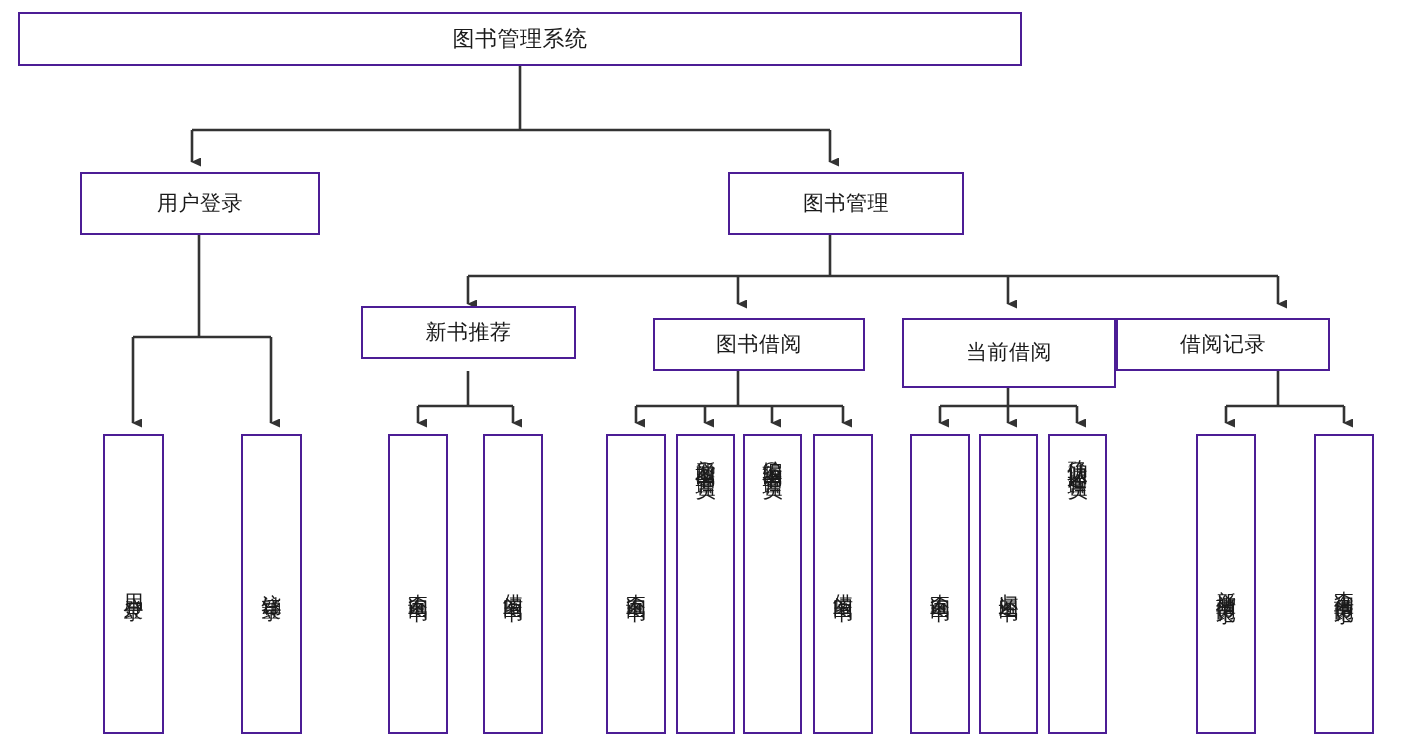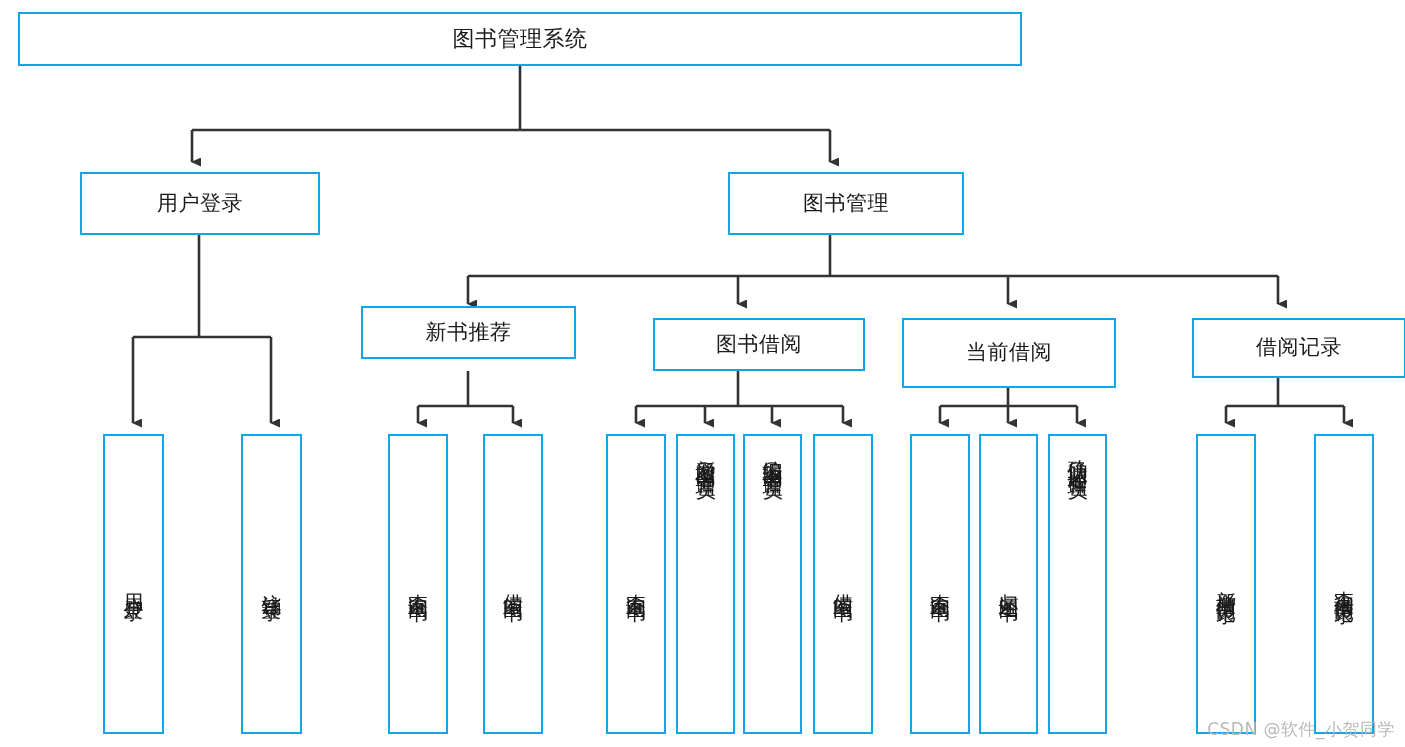--- a/index.html
+++ b/index.html
@@ -23,21 +23,21 @@
     left: 0;
     top: 0;
     width: 1405px;
     height: 747px;
     pointer-events: none;
   }
   .node {
     position: absolute;
     box-sizing: border-box;
     background: #ffffff;
-    border: 2px solid #0ea5e9;
+    border: 2px solid #4c1d95;
     display: flex;
     align-items: center;
     justify-content: center;
     z-index: 2;
   }
   .node-h .node-label {
     font-size: 21px;
     color: #1a1a1a;
     line-height: 1.1;
     letter-spacing: 0.5px;
@@ -144,21 +144,21 @@
 
   <div class="node node-h" style="left:361px; top:306px; width:215px; height:53px;">
     <span class="node-label">新书推荐</span>
   </div>
   <div class="node node-h" style="left:633px; top:318px; width:212px; height:53px;margin-left:20px;">
     <span class="node-label">图书借阅</span>
   </div>
   <div class="node node-h" style="left:902px; top:318px; width:214px; height:70px;">
     <span class="node-label">当前借阅</span>
   </div>
-  <div class="node node-h" style="left:1192px; top:318px; width:214px; height:60px;">
+  <div class="node node-h" style="left:1116px; top:318px; width:214px; height:53px;">
     <span class="node-label">借阅记录</span>
   </div>
 
   <div class="node node-v v-center" style="left:103px; top:434px; width:61px; height:300px;">
     <span class="node-label">用户登录</span>
   </div>
   <div class="node node-v v-center" style="left:241px; top:434px; width:61px; height:300px;">
     <span class="node-label">注销登录</span>
   </div>
 
@@ -192,15 +192,14 @@
     <span class="node-label">确认归还（管理员）</span>
   </div>
 
   <div class="node node-v v-center" style="left:1196px; top:434px; width:60px; height:300px;">
     <span class="node-label">新增借阅记录</span>
   </div>
   <div class="node node-v v-center" style="left:1314px; top:434px; width:60px; height:300px;">
     <span class="node-label">查询借阅记录</span>
   </div>
 
-  <div id="watermark">CSDN @软件_小贺同学</div>
 
 </div>
 
 </body></html>

